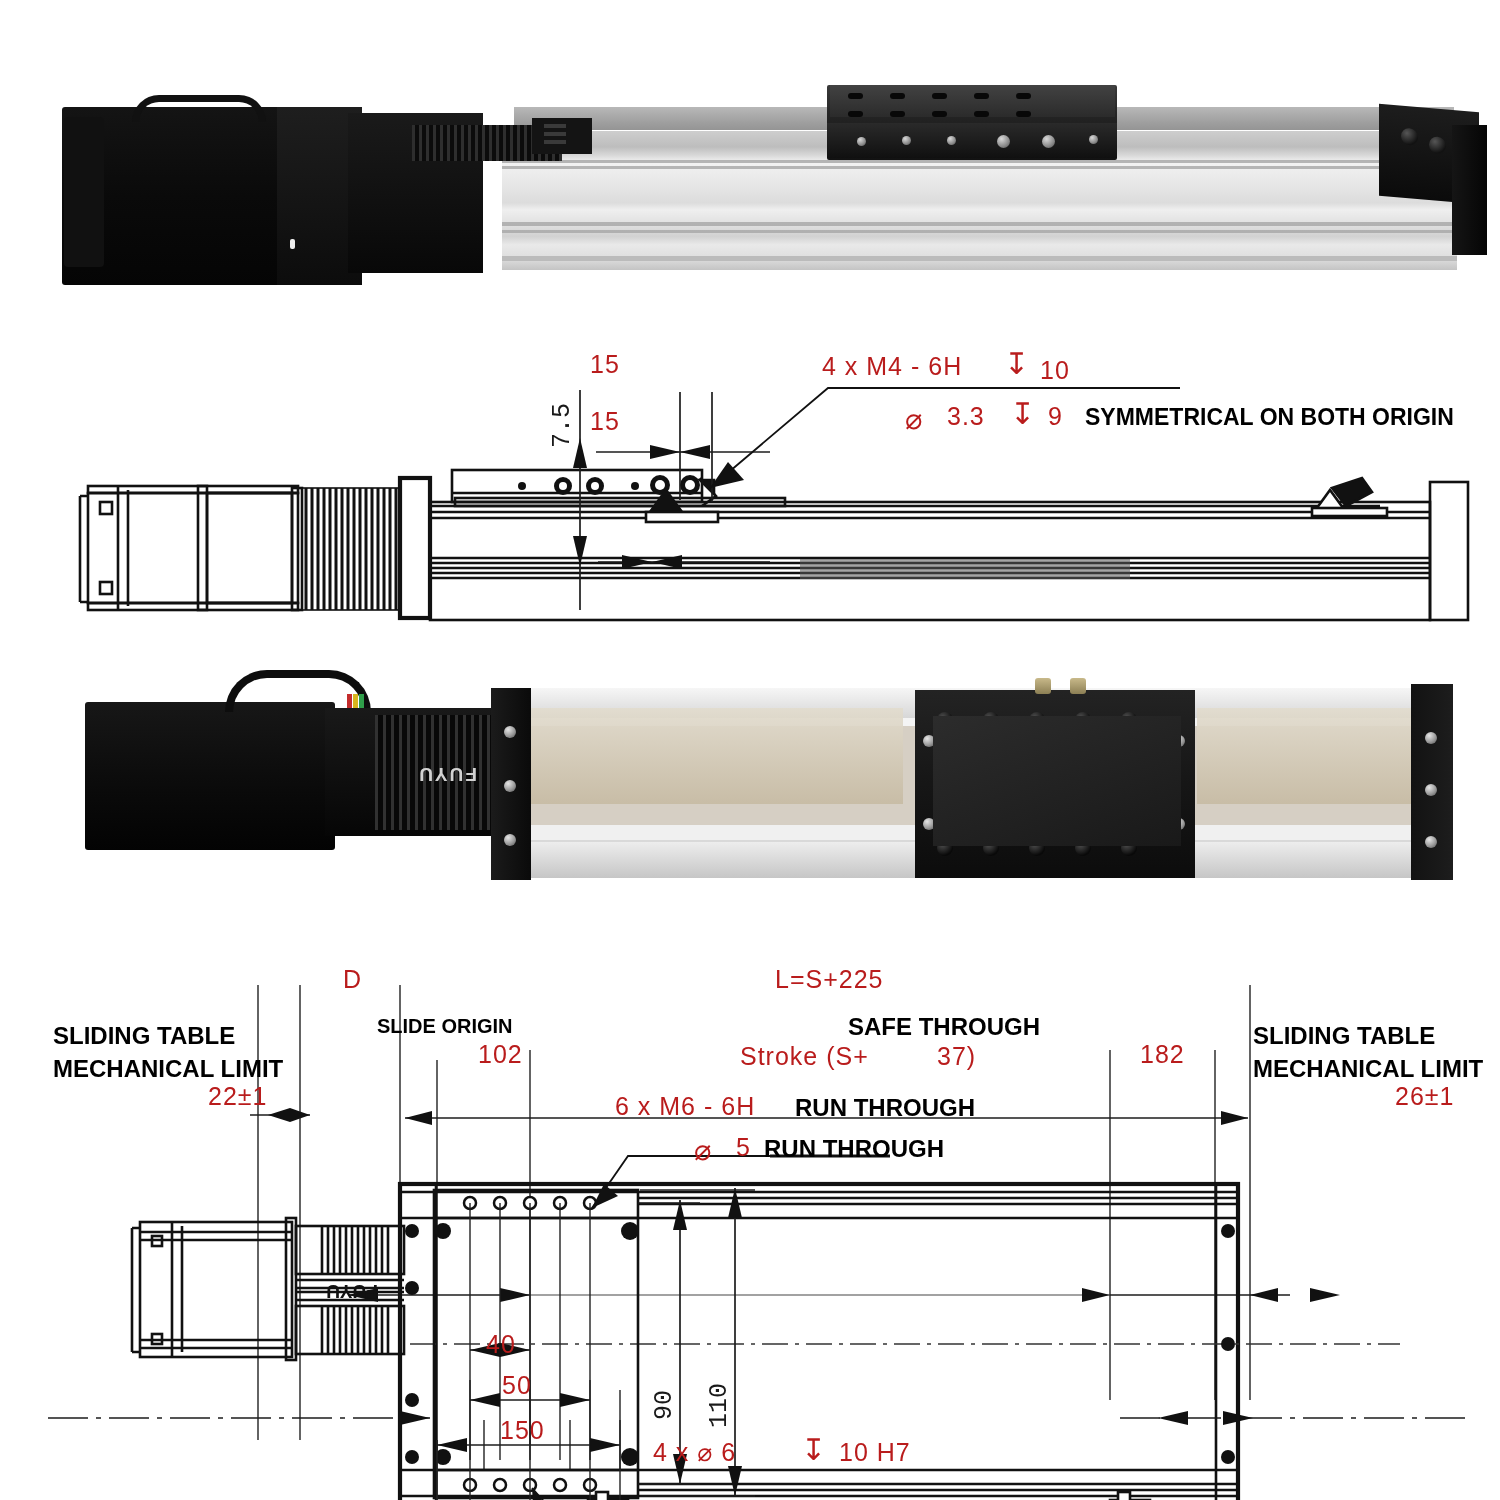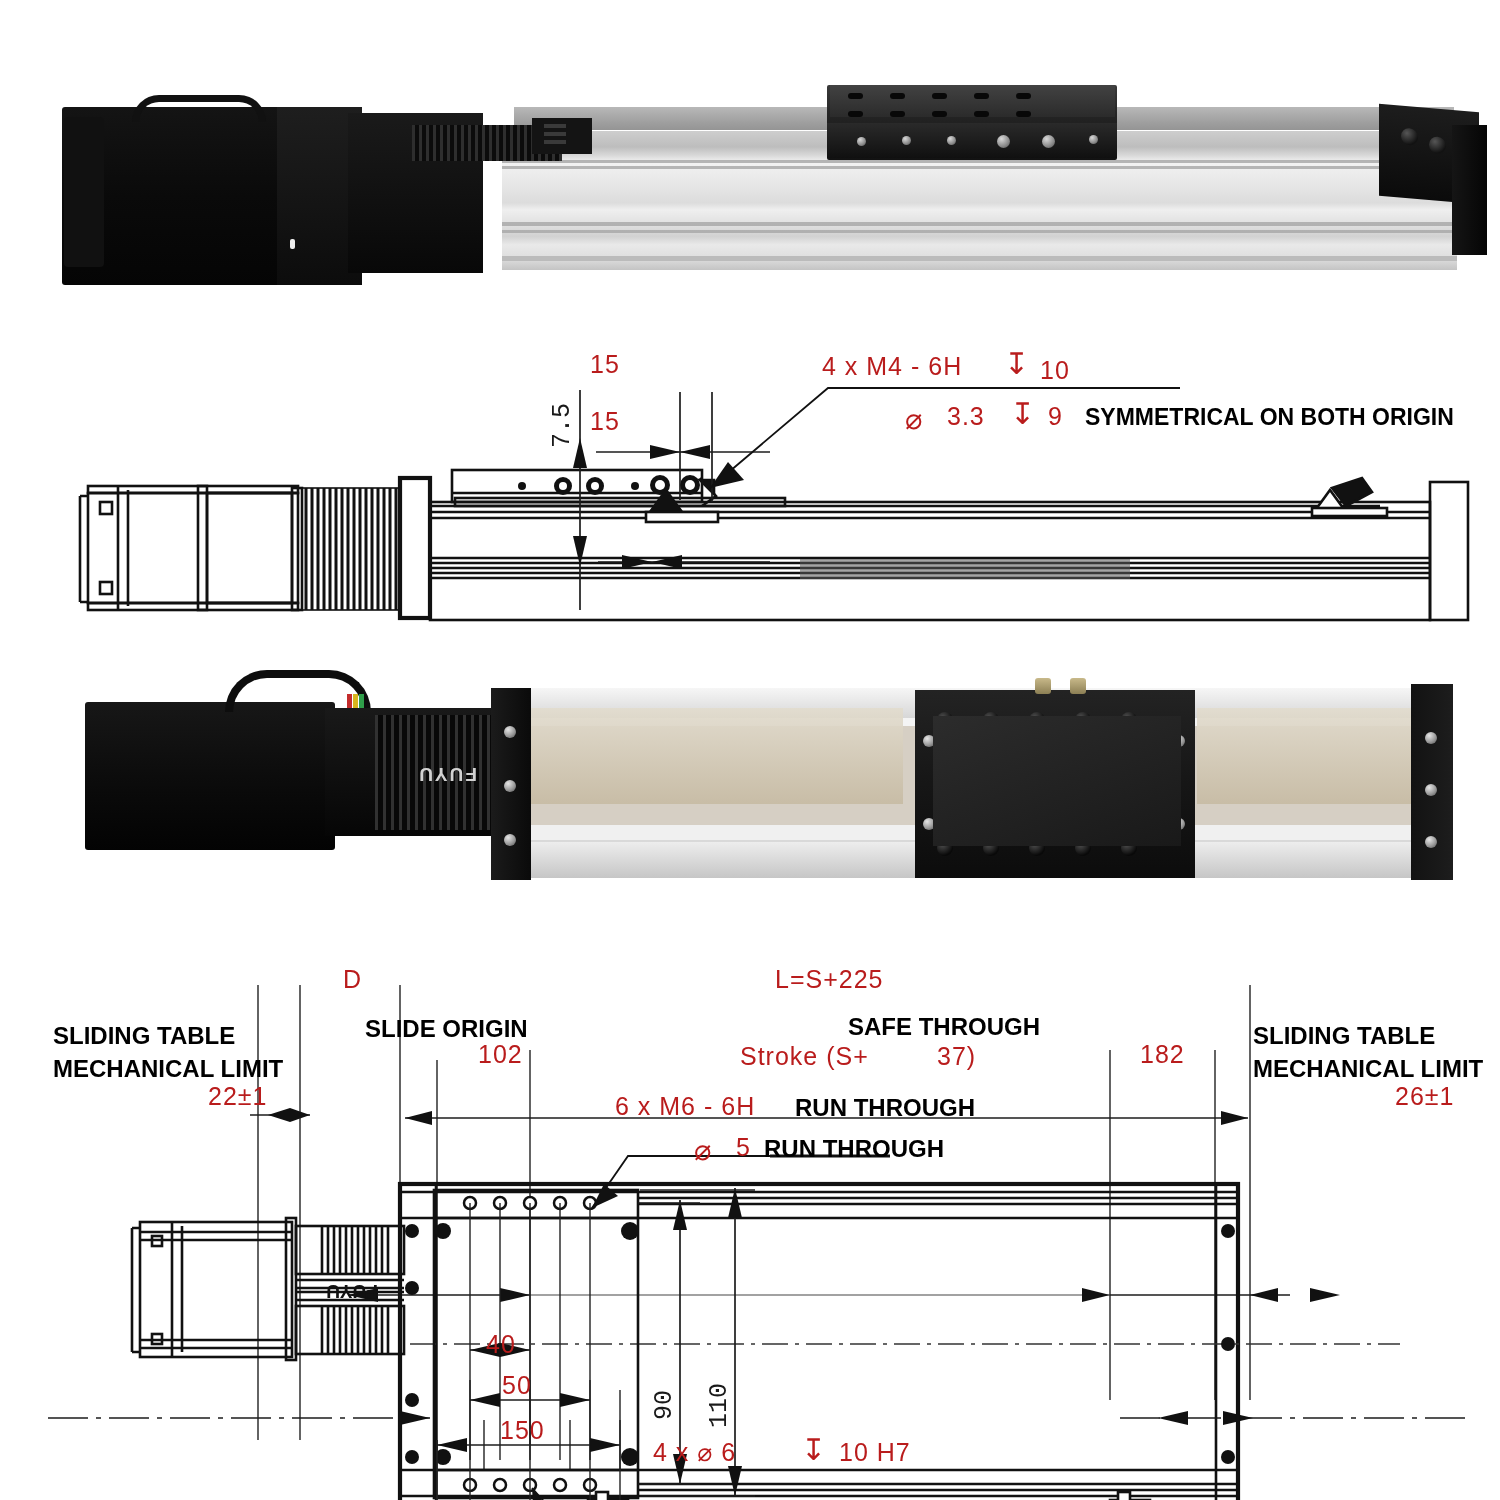--- a/index.html
+++ b/index.html
@@ -571,21 +571,21 @@
     <g class="lead">
       <path d="M532 548 L668 700 L900 700"></path>
       <path d="M532 548 L548 568 L534 580 Z" class="fillblk"></path>
       <path d="M668 700 L900 700" stroke-width="2.6" transform="translate(0,-1)"></path>
     </g>
   </svg>
 
   <div class="dimtxt" style="left:343px;top:965px;">D</div>
   <div class="dimtxt" style="left:775px;top:965px;">L=S+225</div>
 
-  <div class="boldtxt" style="left:365px;top:1015px;font-size:24px;">SLIDE ORIGIN</div>
+  <div class="boldtxt" style="left:377px;top:1015px;font-size:20px;">SLIDE ORIGIN</div>
   <div class="boldtxt" style="left:848px;top:1013px;font-size:24px;">SAFE THROUGH</div>
 
   <div class="dimtxt" style="left:478px;top:1040px;">102</div>
   <div class="dimtxt" style="left:740px;top:1042px;">Stroke  (S+</div>
   <div class="dimtxt" style="left:937px;top:1042px;">37)</div>
   <div class="dimtxt" style="left:1140px;top:1040px;">182</div>
 
   <div class="boldtxt" style="left:53px;top:1022px;font-size:24px;">SLIDING TABLE</div>
   <div class="boldtxt" style="left:53px;top:1055px;font-size:24px;">MECHANICAL LIMIT</div>
   <div class="dimtxt" style="left:208px;top:1082px;">22±1</div>

